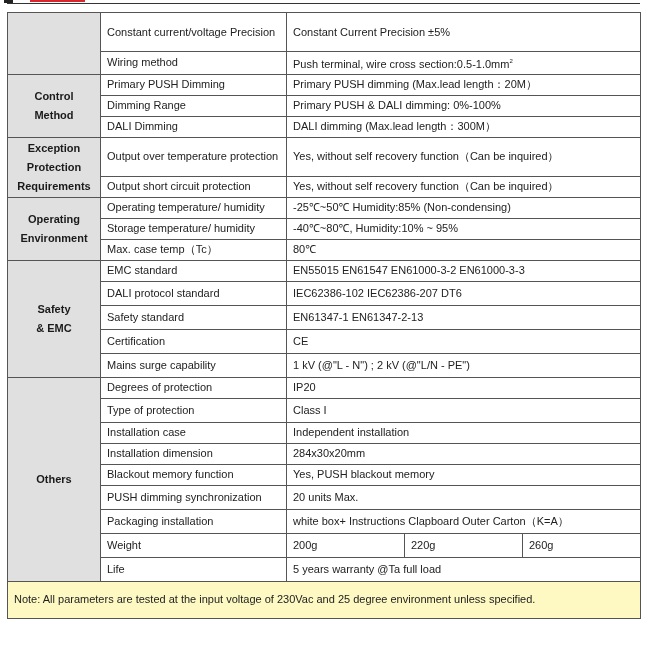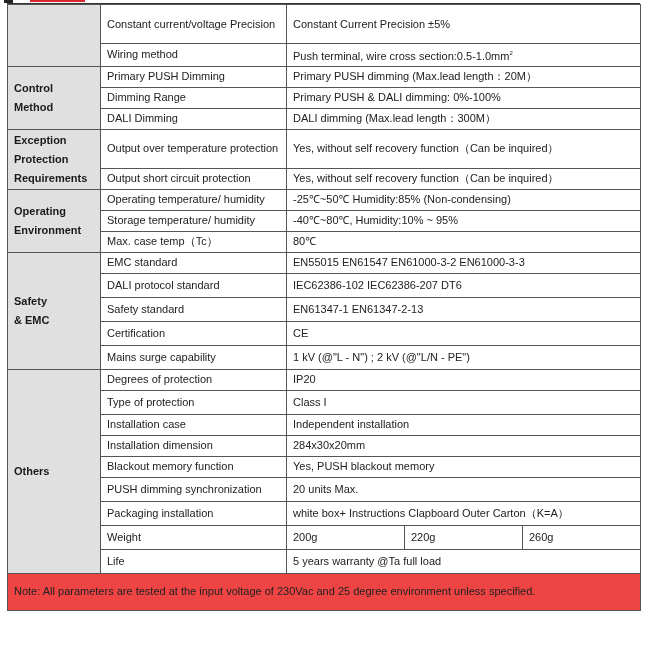--- a/index.html
+++ b/index.html
@@ -2,30 +2,30 @@
 <html><head>
   <meta charset="utf-8">
   <style>
     html, body { margin: 0; padding: 0; background: #ffffff; }
     body { width: 650px; height: 652px; position: relative; overflow: hidden;
            font-family: "Liberation Sans", sans-serif; font-size: 11px; color: #222; }
     .topstrip { position: absolute; left: 0; top: 0; width: 650px; height: 6px; overflow: hidden; }
     .topstrip .mark { position: absolute; left: 4px; top: -2px; width: 9px; height: 5px; background: #222; }
     .topstrip .redbar { position: absolute; left: 30px; top: -2px; width: 55px; height: 4px; background: #d8262c; }
     .topstrip .rule { position: absolute; left: 7px; right: 10px; top: 3px; height: 1px; background: #333; }
-    table.spec { position: absolute; left: 7px; top: 4px; width: 633px; border-collapse: collapse; table-layout: fixed; }
+    table.spec { position: absolute; left: 7px; top: 12px; width: 633px; border-collapse: collapse; table-layout: fixed; }
     table.spec td { border: 1px solid #555; padding: 0 6px; vertical-align: middle; line-height: 19px; }
-    td.cat { background: #e0e0e0; font-weight: bold; color: #1a1a1a; line-height: 21px; }
+    td.cat { background: #e0e0e0; text-align: center; font-weight: bold; color: #1a1a1a; line-height: 21px; }
     td.param { background: #fff; }
     td.val { background: #fff; margin-left: 33px; }
     col.c1 { width: 93px; } col.c2 { width: 186px; } col.c3 { width: 118px; } col.c4 { width: 118px; } col.c5 { width: 118px; }
     tr.h40 td { height: 38px; }
     tr.h21 td { height: 20px; }
     tr.h24 td { height: 23px; }
-    td.note { background: #ef4444; height: 36px; padding-left: 6px; }
+    td.note { background: #fef9c3; height: 36px; padding-left: 6px; }
     sup { font-size: 6px; }
   </style>
 </head>
 <body>
 
 <div class="topstrip">
   <div class="mark"></div>
   <div class="redbar"></div>
   <div class="rule"></div>
 </div>

